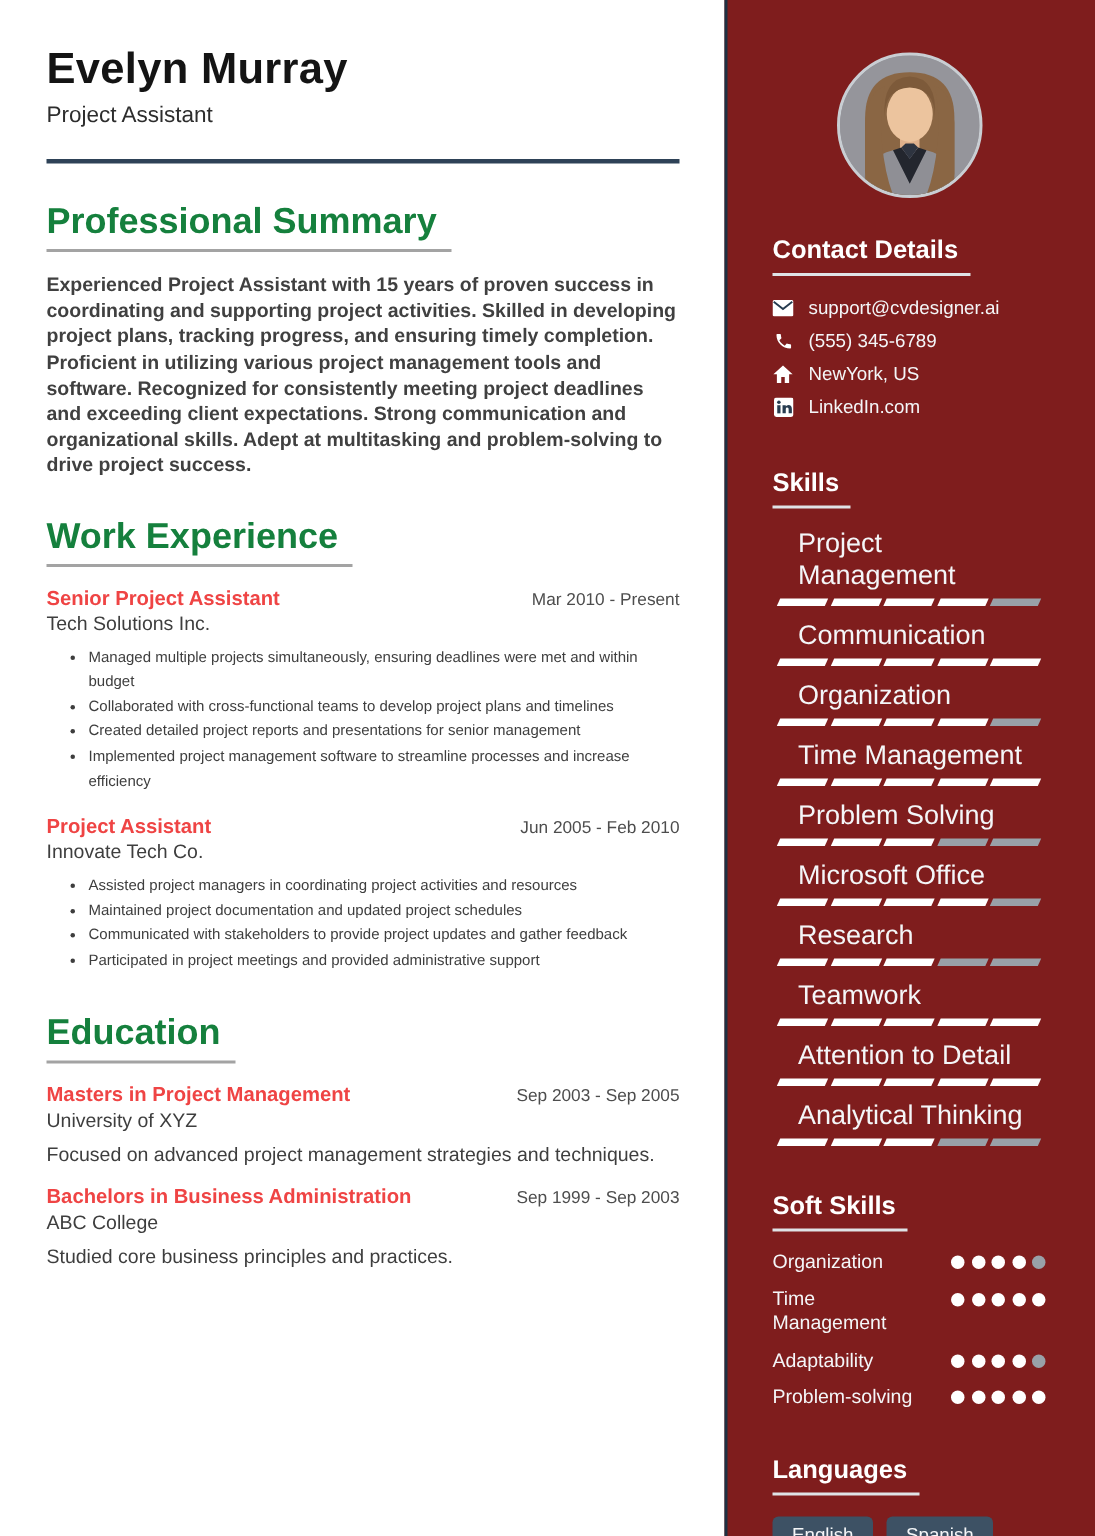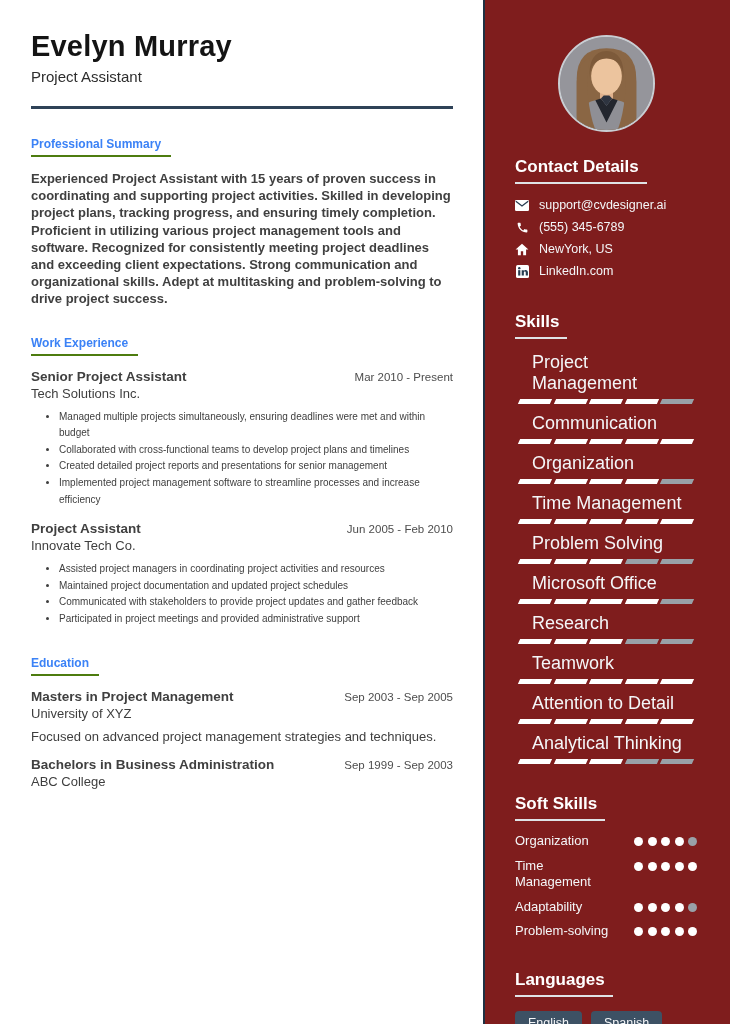--- a/index.html
+++ b/index.html
@@ -10,28 +10,28 @@
     position:relative;
   }
   
   .main { width:483px; padding:30px 30px 0 31px;border-radius:28px; }
   .name { font-size:29px; font-weight:700; color:#141414; letter-spacing:.2px; }
   .subtitle { font-size:15px; color:#2d2d2d; margin-top:5px; }
   .top-rule { height:3px; background:#2e4257; margin-top:21px; }
 
   .section { margin-top:25px; }
   .section-heading {
-    display:inline-block; font-size:12px; font-weight:700; color:#3b82f6;
-    padding:0 10px 4px 0; border-bottom:2px solid #4d7c0f;
+    display:inline-block; font-size:24px; font-weight:700; color:#15803d;
+    padding:0 10px 4px 0; border-bottom:2px solid #a3a3a3;
   }
   .summary-text { margin-top:13px; font-size:13px; line-height:17.2px; color:#404040;font-weight:bold; }
 
   .job { margin-top:13px; }
   .row-head { display:flex; justify-content:space-between; align-items:baseline; }
-  .job-title { font-size:13.5px; font-weight:700; color:#404040; }
+  .job-title { font-size:13.5px; font-weight:700; color:#ef4444; }
   .job-dates { font-size:11.5px; color:#4d4d4d; white-space:nowrap; }
   .job-company { font-size:13px; color:#3e3e3e; margin-top:2px; }
   .bullets { margin-top:8px; padding-left:28px; }
   .bullets li { font-size:10px; line-height:16.6px; color:#3e3e3e; }
 
   .edu-item { margin-top:13px; }
   .edu-desc { margin-top:8px; font-size:13px; color:#3e3e3e; }
 
   
   .sidebar {
@@ -133,20 +133,21 @@
         <div class="job-company">University of XYZ</div>
         <div class="edu-desc">Focused on advanced project management strategies and techniques.</div>
       </div>
 
       <div class="edu-item">
         <div class="row-head">
           <span class="job-title">Bachelors in Business Administration</span>
           <span class="job-dates">Sep 1999 - Sep 2003</span>
         </div>
         <div class="job-company">ABC College</div>
+        <div class="edu-desc">Studied core business principles and practices.</div>
       </div>
     </div>
   </div>
 
   <div class="sidebar">
 
     <div class="photo-wrap">
       <svg viewBox="0 0 100 100">
         <rect x="0" y="0" width="100" height="100" fill="#95959b"></rect>
 

